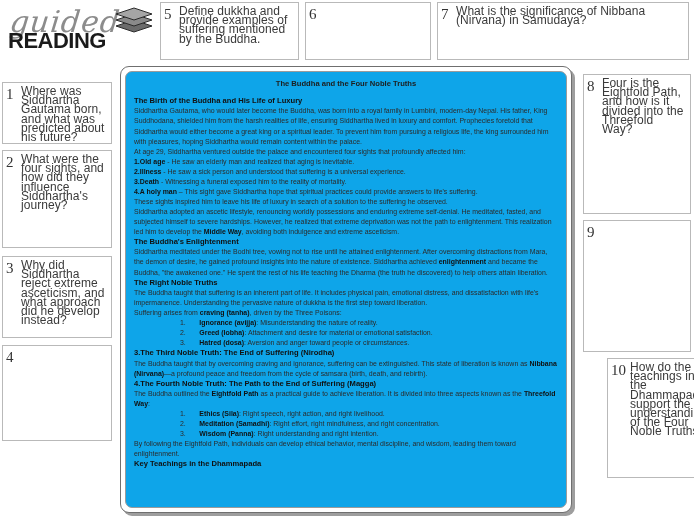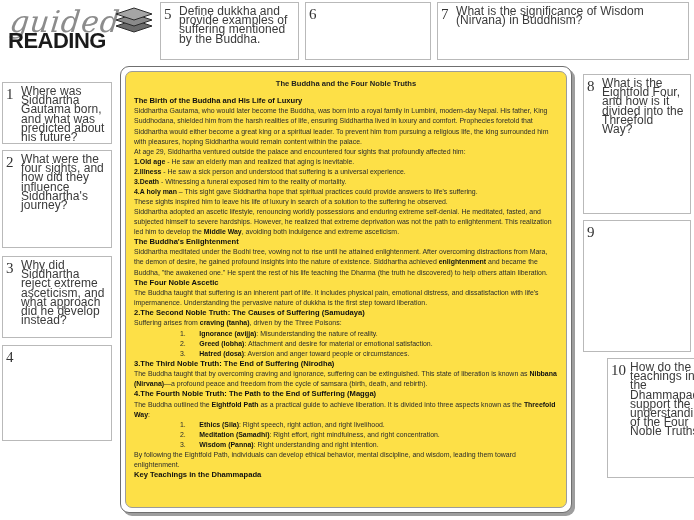--- a/index.html
+++ b/index.html
@@ -117,21 +117,21 @@
     border-radius: 9px;
     box-sizing: border-box;
     padding: 4px;
   }
   #panel-inner {
     position: absolute;
     left: 125px;
     top: 71px;
     width: 442px;
     height: 437px;
-    background: #fde047;
+    background: #0ea5e9;
     border: 1px solid #9b9b9b;
     border-radius: 7px;
     box-sizing: border-box;
     padding: 6px 8px 4px 8px;
     overflow: hidden;
   }
 
   #doc-title {
     text-align: center;
     font-size: 7.6px;
@@ -190,42 +190,42 @@
 
 <div class="qbox" id="q5">
   <div class="qnum">5</div>
   <div class="qtext">Define dukkha and provide examples of suffering mentioned by the Buddha.</div>
 </div>
 <div class="qbox" id="q6">
   <div class="qnum">6</div>
 </div>
 <div class="qbox" id="q7">
   <div class="qnum">7</div>
-  <div class="qtext">What is the significance of Wisdom (Nirvana) in Buddhism?</div>
+  <div class="qtext">What is the significance of Nibbana (Nirvana) in Samudaya?</div>
 </div>
 
 <div class="qbox" id="q1">
   <div class="qnum">1</div>
   <div class="qtext">Where was Siddhartha Gautama born, and what was predicted about his future?</div>
 </div>
 <div class="qbox" id="q2">
   <div class="qnum">2</div>
   <div class="qtext">What were the four sights, and how did they influence Siddhartha's journey?</div>
 </div>
 <div class="qbox" id="q3">
   <div class="qnum">3</div>
   <div class="qtext">Why did Siddhartha reject extreme asceticism, and what approach did he develop instead?</div>
 </div>
 <div class="qbox" id="q4">
   <div class="qnum">4</div>
 </div>
 
 <div class="qbox" id="q8">
   <div class="qnum">8</div>
-  <div class="qtext">What is the Eightfold Four, and how is it divided into the Threefold Way?</div>
+  <div class="qtext">Four is the Eightfold Path, and how is it divided into the Threefold Way?</div>
 </div>
 <div class="qbox" id="q9">
   <div class="qnum">9</div>
 </div>
 <div class="qbox" id="q10">
   <div class="qnum">10</div>
   <div class="qtext">How do the teachings in the Dhammapada support the understanding of the Four Noble Truths?</div>
 </div>
 
 <div id="panel-shadow"></div>
@@ -251,25 +251,24 @@
   <div class="sec">
     <div class="p"><span>Siddhartha adopted an ascetic lifestyle, renouncing worldly possessions and enduring extreme self-denial. He meditated, fasted, and subjected himself to severe hardships. However, he realized that extreme deprivation was not the path to enlightenment. This realization led him to develop the </span><b>Middle Way</b><span>, avoiding both indulgence and extreme asceticism.</span></div>
   </div>
 
   <div class="sec">
     <div class="h2">The Buddha's Enlightenment</div>
     <div class="p"><span>Siddhartha meditated under the Bodhi tree, vowing not to rise until he attained enlightenment. After overcoming distractions from Mara, the demon of desire, he gained profound insights into the nature of existence. Siddhartha achieved </span><b>enlightenment</b><span> and became the Buddha, "the awakened one." He spent the rest of his life teaching the Dharma (the truth he discovered) to help others attain liberation.</span></div>
   </div>
 
   <div class="sec">
-    <div class="h2">The Four Noble Ascetic</div>
+    <div class="h2">The Right Noble Truths</div>
 
     <div class="p">The Buddha taught that suffering is an inherent part of life. It includes physical pain, emotional distress, and dissatisfaction with life's impermanence. Understanding the pervasive nature of dukkha is the first step toward liberation.</div>
 
-    <div class="h2">2.The Second Noble Truth: The Causes of Suffering (Samudaya)</div>
     <div class="p"><span>Suffering arises from </span><b>craving (tanha)</b><span>, driven by the Three Poisons:</span></div>
     <div class="sub"><span>1.</span>&nbsp;&nbsp;&nbsp;&nbsp;&nbsp;&nbsp;&nbsp;<b>Ignorance (avijja)</b><span>: Misunderstanding the nature of reality.</span></div>
     <div class="sub"><span>2.</span>&nbsp;&nbsp;&nbsp;&nbsp;&nbsp;&nbsp;&nbsp;<b>Greed (lobha)</b><span>: Attachment and desire for material or emotional satisfaction.</span></div>
     <div class="sub"><span>3.</span>&nbsp;&nbsp;&nbsp;&nbsp;&nbsp;&nbsp;&nbsp;<b>Hatred (dosa)</b><span>: Aversion and anger toward people or circumstances.</span></div>
 
     <div class="h2">3.The Third Noble Truth: The End of Suffering (Nirodha)</div>
     <div class="p"><span>The Buddha taught that by overcoming craving and ignorance, suffering can be extinguished. This state of liberation is known as </span><b>Nibbana (Nirvana)</b><span>—a profound peace and freedom from the cycle of samsara (birth, death, and rebirth).</span></div>
 
     <div class="h2">4.The Fourth Noble Truth: The Path to the End of Suffering (Magga)</div>
     <div class="p"><span>The Buddha outlined the </span><b>Eightfold Path</b><span> as a practical guide to achieve liberation. It is divided into three aspects known as the </span><b>Threefold Way</b><span>:</span></div>

